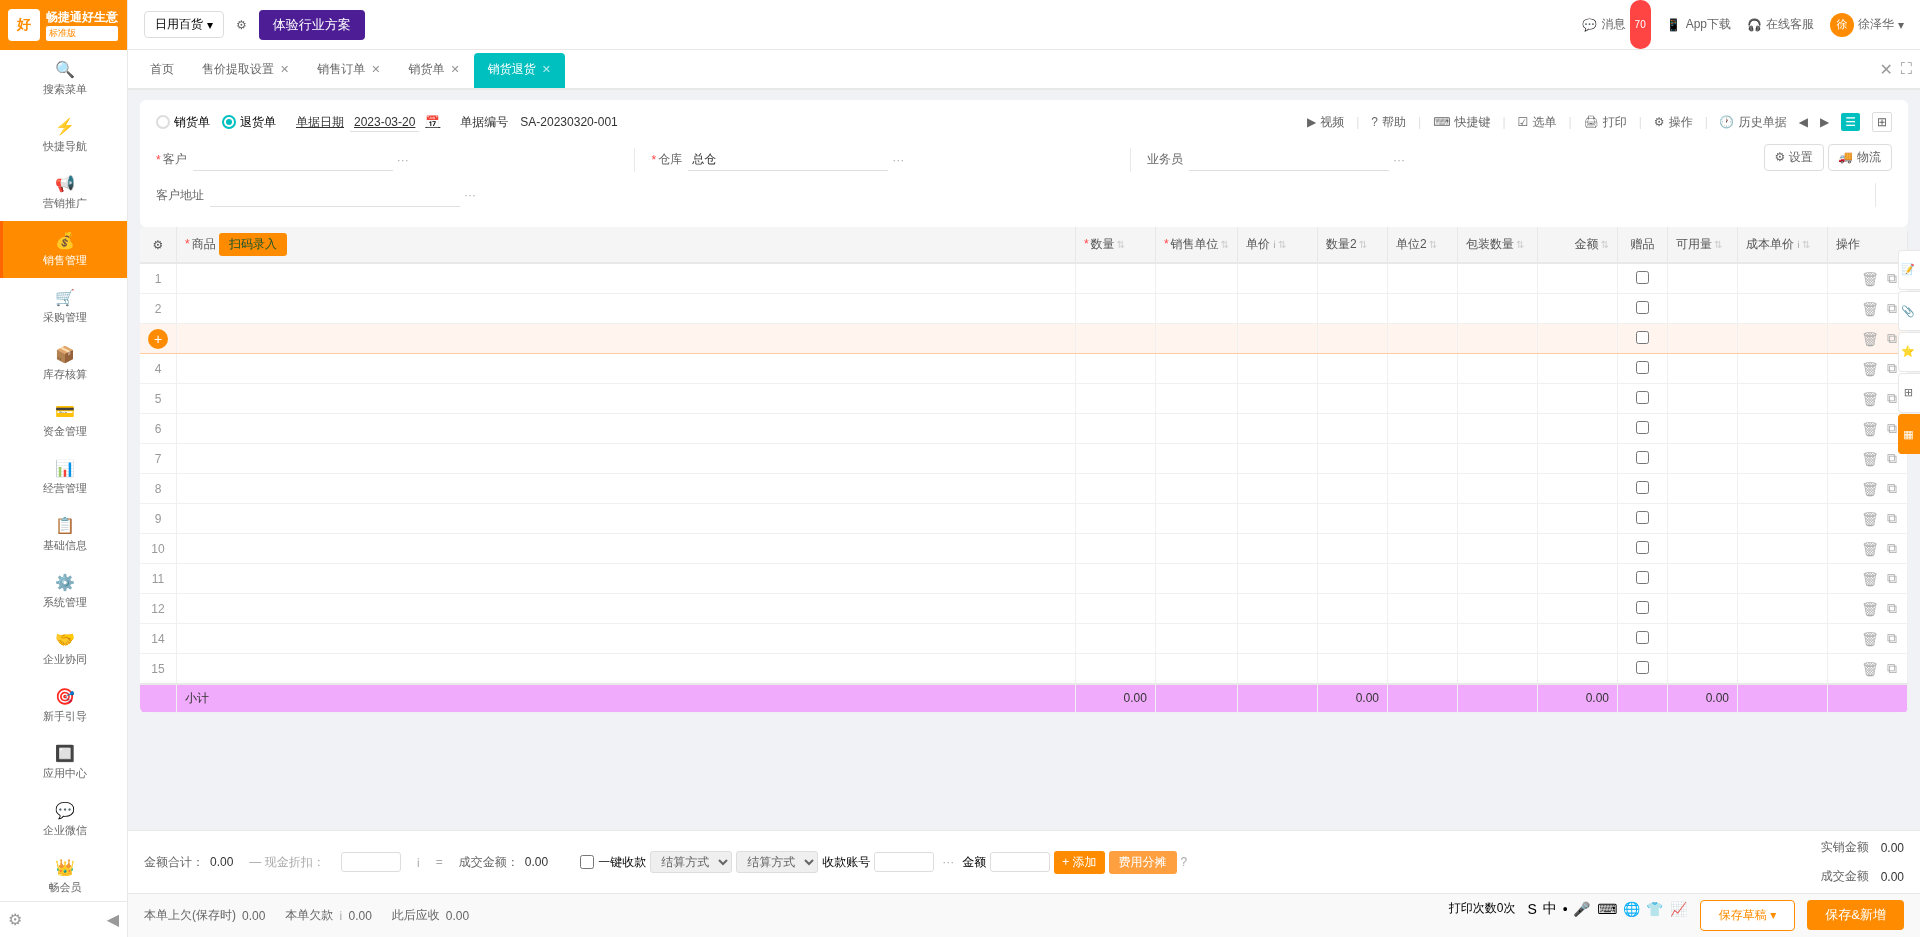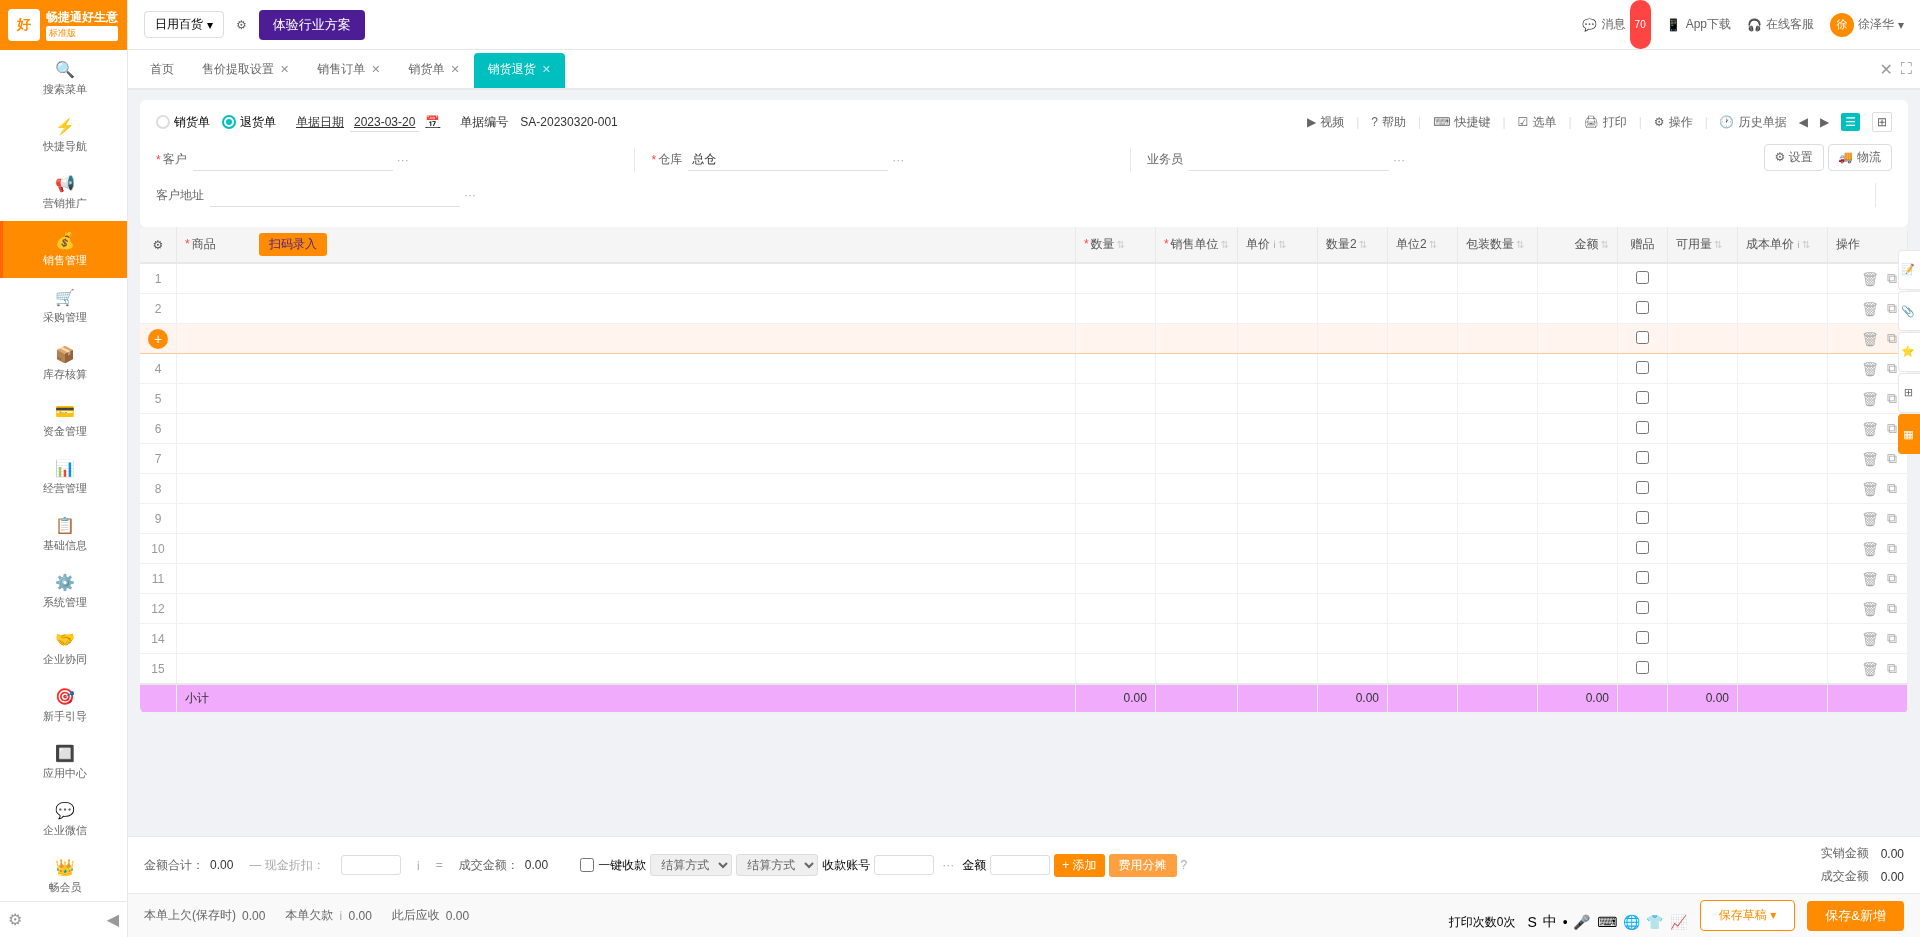--- a/index.html
+++ b/index.html
@@ -56,21 +56,21 @@
     .form-fields { display: flex; align-items: center; gap: 0; margin-bottom: 8px; }
     .field-group { display: flex; align-items: center; flex: 1; min-width: 0; }
     .field-label { color: #666; white-space: nowrap; padding-right: 6px; }
     .field-required { color: #ff4444; margin-right: 2px; }
     .field-input { flex: 1; border: none; border-bottom: 1px solid #e0e0e0; padding: 4px 4px; color: #333; outline: none; min-width: 0; }
     .field-dots { color: #aaa; cursor: pointer; padding: 0 4px; }
     .field-divider { width: 1px; background: #e8e8e8; height: 24px; margin: 0 16px; }
 
     
     .table-wrapper { background: #fff; border-radius: 6px; overflow: hidden; flex: 1; }
-    .scan-btn { background: #ff8c00; color: #4c1d95; border: none; border-radius: 3px; padding: 3px 10px; cursor: pointer; font-size: 12px; margin-left: 40px; }
+    .scan-btn { background: #ff8c00; color: #14532d; border: none; border-radius: 3px; padding: 3px 10px; cursor: pointer; font-size: 12px; }
     table { width: 100%; border-collapse: collapse; }
     thead tr { background: #f5f5f5; }
     th { padding: 6px 8px; text-align: left; color: #555; font-weight: normal; border-right: 1px solid #e8e8e8; border-bottom: 2px solid #e8e8e8; white-space: nowrap; font-size: 12px; }
     td { padding: 4px 8px; border-right: 1px solid #f0f0f0; border-bottom: 1px solid #f0f0f0; height: 28px; color: #333; font-size: 12px; }
     tr.active-row { background: #fff5ee; }
     tr.active-row td { border-bottom-color: #ffcca0; }
     .row-num { color: #999; text-align: center; width: 30px; }
     .add-row-btn { width: 20px; height: 20px; background: #ff8c00; color: #fff; border-radius: 50%; display: flex; align-items: center; justify-content: center; cursor: pointer; font-size: 14px; line-height: 1; }
     .checkbox-cell { text-align: center; }
     .action-cell { display: flex; align-items: center; gap: 4px; justify-content: flex-end; }
@@ -744,21 +744,21 @@
         <span class="field-dots">···</span>
         <span>金额</span>
         <input type="text" class="input-sm" style="width: 60px;">
         <button class="add-btn-sm">
           <span>+</span>
           <span>添加</span>
         </button>
         <button class="split-btn">费用分摊</button>
         <span style="color:#aaa;cursor:pointer;">?</span>
       </div>
-      <div style="margin-left:auto;display:flex;flex-direction:column;align-items:center;gap:6px;">
+      <div style="margin-left:auto;display:flex;flex-direction:column;align-items:center;gap:12px;">
         <div class="summary-right-row">
           <span class="amount-label">实销金额</span>
           <span class="amount-value">0.00</span>
         </div>
         <div class="summary-right-row">
           <span class="amount-label">成交金额</span>
           <span class="amount-value">0.00</span>
         </div>
       </div>
     </div>
@@ -772,21 +772,21 @@
         <div class="status-item">
           <span>本单欠款</span>
           <span style="color:#aaa;cursor:pointer;">ℹ</span>
           <span>0.00</span>
         </div>
         <div class="status-item">
           <span>此后应收</span>
           <span>0.00</span>
         </div>
       </div>
-      <div style="display:flex;align-items:flex-end;gap:12px;">
+      <div style="display:flex;align-items:flex-start;gap:12px;">
         <span>打印次数0次</span>
         <div class="status-icons">
           <span style="cursor:pointer;font-size:14px;">S</span>
           <span style="cursor:pointer;font-size:14px;">中</span>
           <span style="cursor:pointer;font-size:14px;">•</span>
           <span style="cursor:pointer;font-size:14px;">🎤</span>
           <span style="cursor:pointer;font-size:14px;">⌨</span>
           <span style="cursor:pointer;font-size:14px;">🌐</span>
           <span style="cursor:pointer;font-size:14px;">👕</span>
           <span style="cursor:pointer;font-size:14px;">📈</span>

